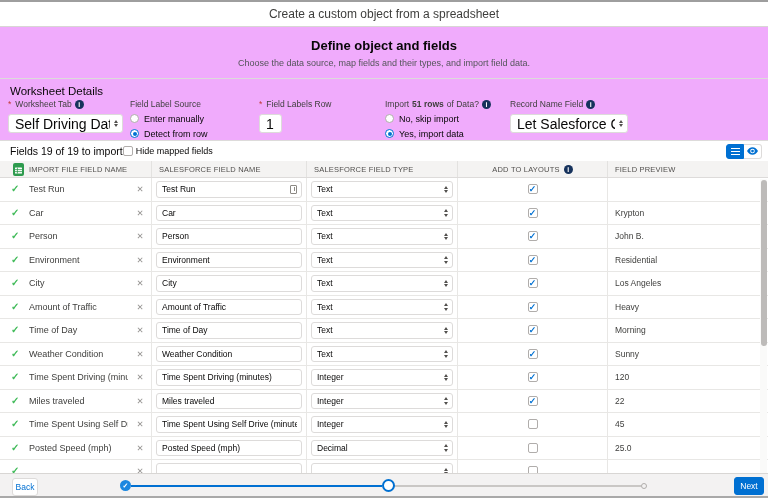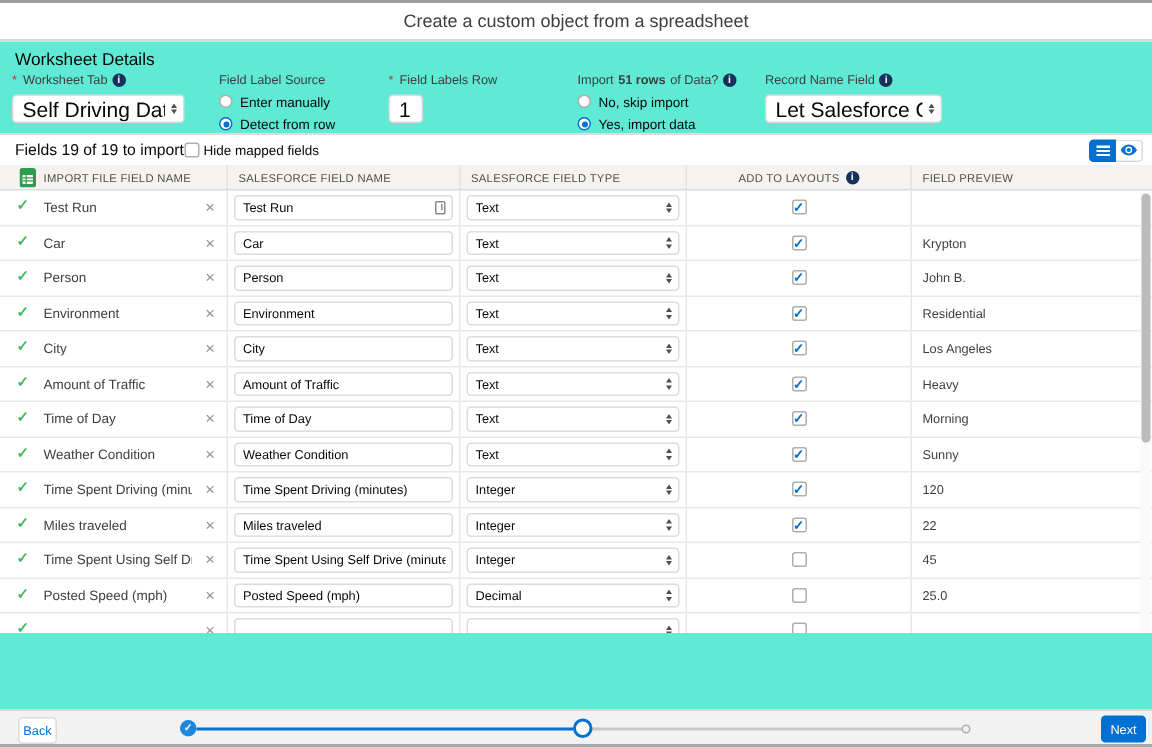--- a/index.html
+++ b/index.html
@@ -1,19 +1,19 @@
 <!DOCTYPE html>
 <html><head>
 <meta charset="utf-8">
 <style>
   * { margin:0; padding:0; box-sizing:border-box; }
   html,body { width:768px; height:498px; overflow:hidden; }
   body { font-family:"Liberation Sans", sans-serif; background:#fff; color:#3e3e3c; }
 
-  .app { width:768px; height:498px; position:relative; background:#5eead4; }
+  .app { width:768px; height:498px; position:relative; background:#f0abfc; }
 
   
   .topbar { height:27px; border-top:2px solid #9e9e9e; border-bottom:1px solid #d8d6d4;
             display:flex; align-items:center; justify-content:center; background:#fff; }
   .topbar-title { font-size:12px; color:#3e3e3c; }
 
   
   .intro { height:51px; text-align:center; padding-top:11px; }
   .intro h2 { font-size:13px; font-weight:bold; color:#080707; }
   .intro p { font-size:9px; color:#54555a; margin-top:5px; }
@@ -115,41 +115,45 @@
 </style>
 </head>
 <body>
 
 <div class="app">
 
   <div class="topbar">
     <span class="topbar-title">Create a custom object from a spreadsheet</span>
   </div>
 
+  <div class="intro">
+    <h2>Define object and fields</h2>
+    <p>Choose the data source, map fields and their types, and import field data.</p>
+  </div>
 
   <div class="ws">
     <div class="ws-title">Worksheet Details</div>
     <div class="ws-form">
 
       <div class="fgroup" style="left:8px; width:115px;">
         <div class="flabel">
           <span class="req">*</span>
           <span>Worksheet Tab</span>
           <span class="info-icon"></span>
         </div>
         <div class="tselect">
           <span class="sel-text">Self Driving Data</span>
           <span class="stepper">
               <i class="up"></i>
               <i class="dn"></i>
             </span>
         </div>
       </div>
 
-      <div class="fgroup" style="left:146px;">
+      <div class="fgroup" style="left:130px;">
         <div class="flabel">
           <span>Field Label Source</span>
         </div>
         <div class="radio-row">
           <span class="radio"></span>
           <span class="radio-label">Enter manually</span>
         </div>
         <div class="radio-row">
           <span class="radio checked"></span>
           <span class="radio-label">Detect from row</span>

